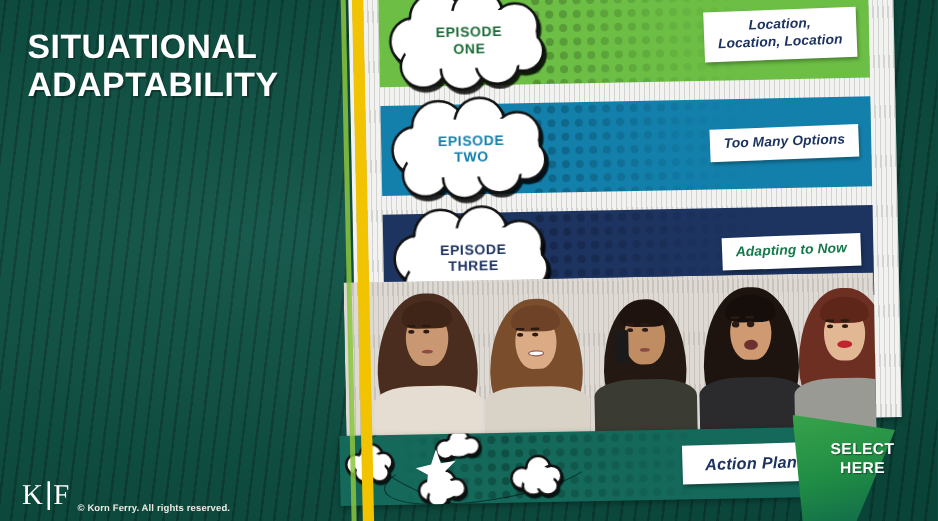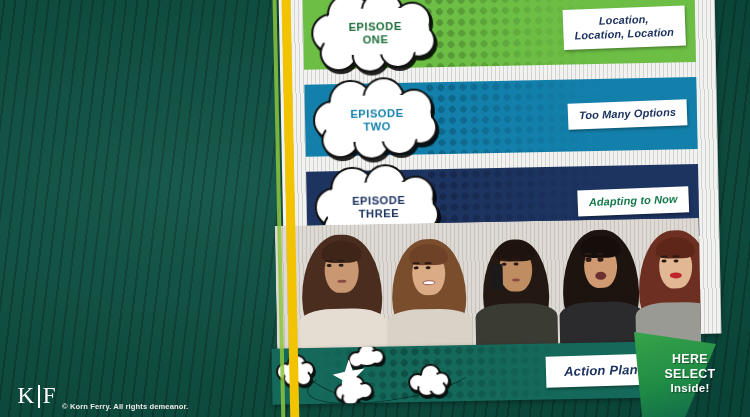--- a/index.html
+++ b/index.html
@@ -202,20 +202,24 @@
 </head>
 <body>
 
 <div id="stage">
 
   <div class="bg-base"></div>
   <div class="bg-lines"></div>
   <div class="bg-vig"></div>
 
   <div class="title-block">
+    <div class="title">
+      <div>SITUATIONAL</div>
+      <div>ADAPTABILITY</div>
+    </div>
   </div>
 
   <div class="card-stack">
     <div class="paper"></div>
 
     <div class="panel" id="panel-1">
       <div class="fill" id="fill-1" style="background: rgb(108, 190, 69);">
         <div class="dots"></div>
       </div>
       <div class="bubble">
@@ -395,28 +399,27 @@
     <div class="star" style="left:60px; top:12px; width:34px; height:34px;"></div>
 
     <div class="action-chip" style="color: rgb(29, 51, 96);">
       <span>Action Plan</span>
     </div>
   </div>
 
   <div class="wedge"></div>
 
   <div class="select-here">
+    <div>SELECT</div>
     <div>HERE</div>
-    <div>SELECT</div>
-    <div class="inside">Inside!</div>
   </div>
 
   <div class="stripe-yellow b"></div>
   <div class="stripe-yellow"></div>
 
   <div class="footer-logo">
     <span>K</span>
       <span class="bar"></span>
       <span>F</span>
   </div>
-  <div class="copyright">© Korn Ferry. All rights demeanor.</div>
+  <div class="copyright">© Korn Ferry. All rights reserved.</div>
 
 </div>
 
 </body></html>

